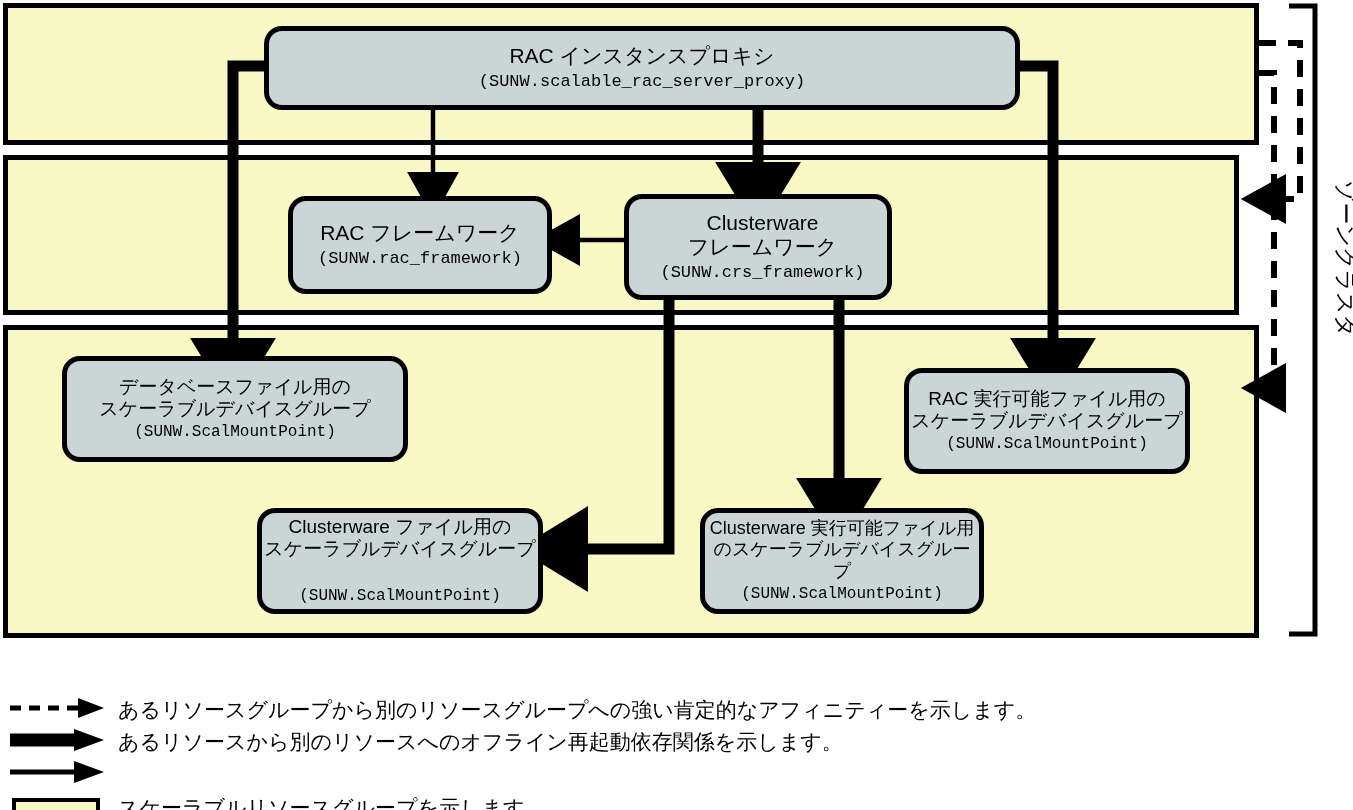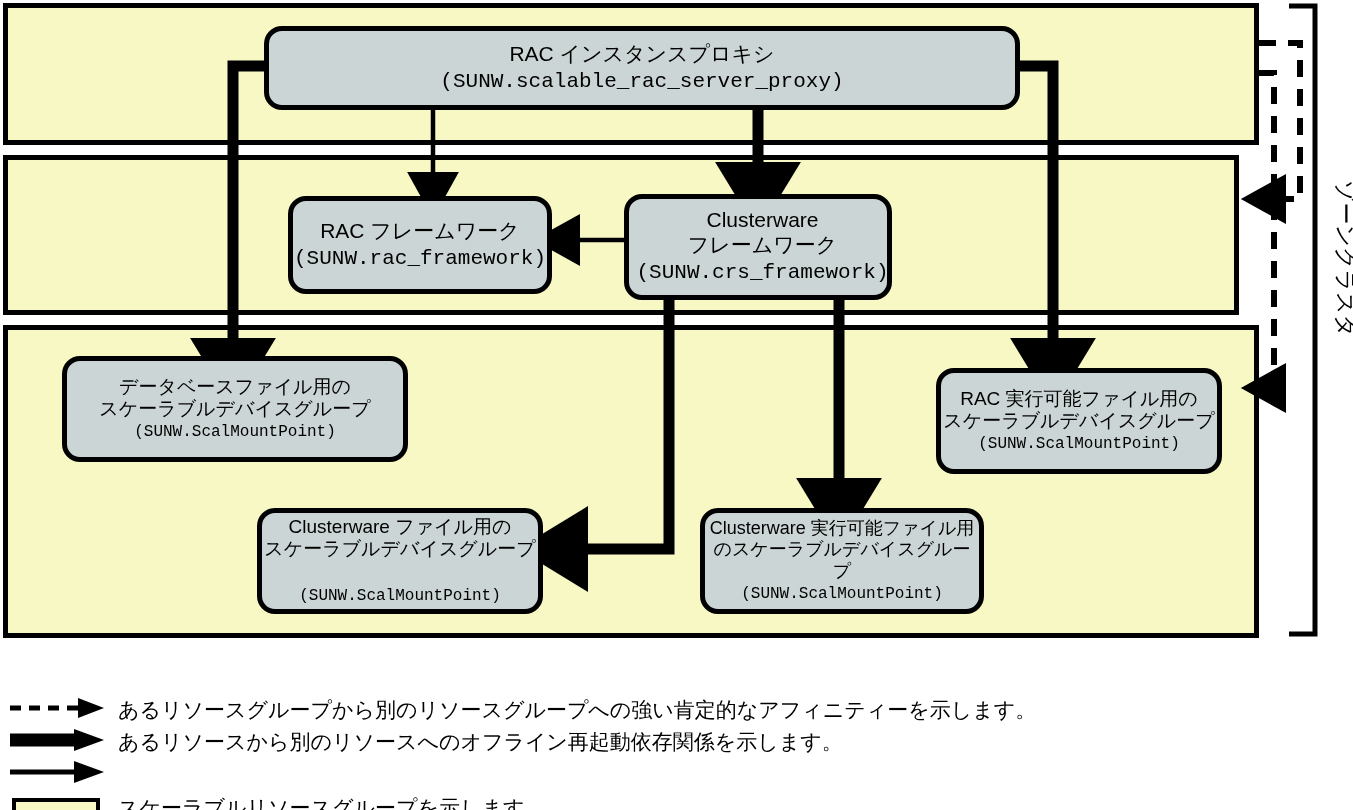--- a/index.html
+++ b/index.html
@@ -21,21 +21,21 @@
   
   .node{
     position:absolute;background:#ccd5d5;border:5px solid #000;
     border-radius:18px;box-sizing:border-box;
     display:flex;flex-direction:column;align-items:center;justify-content:center;
     text-align:center;line-height:1.18;
   }
   .node .ttl{font-size:21px;white-space:pre-line;}
   .node .sub{
     font-family:"Liberation Mono","DejaVu Sans Mono",monospace;
-    font-size:21px;margin-top:3px;letter-spacing:0px;
+    font-size:17px;margin-top:3px;letter-spacing:0px;
   }
   .node.small .ttl{font-size:19px;}
   .node.small .sub{font-size:16px;}
   .node.xsmall .ttl{font-size:18px;}
   .node.xsmall .sub{font-size:16px;}
 
   
   .zclabel{
     position:absolute;font-size:22px;white-space:nowrap;
     transform-origin:50% 50%;
@@ -109,21 +109,21 @@
 フレームワーク</div>
       <div class="sub">(SUNW.crs_framework)</div>
     </div>
 
     <div class="node small" style="left:62px; top:356px; width:346px; height:106px;">
       <div class="ttl">データベースファイル用の
 スケーラブルデバイスグループ</div>
       <div class="sub">(SUNW.ScalMountPoint)</div>
     </div>
 
-    <div class="node small" style="left:936px; top:368px; width:286px; height:106px;">
+    <div class="node small" style="left:904px; top:368px; width:286px; height:106px;">
       <div class="ttl">RAC 実行可能ファイル用の
 スケーラブルデバイスグループ</div>
       <div class="sub">(SUNW.ScalMountPoint)</div>
     </div>
 
     <div class="node small" style="left:257px; top:508px; width:286px; height:106px;gap:24px;">
       <div class="ttl">Clusterware ファイル用の
 スケーラブルデバイスグループ</div>
       <div class="sub">(SUNW.ScalMountPoint)</div>
     </div>

